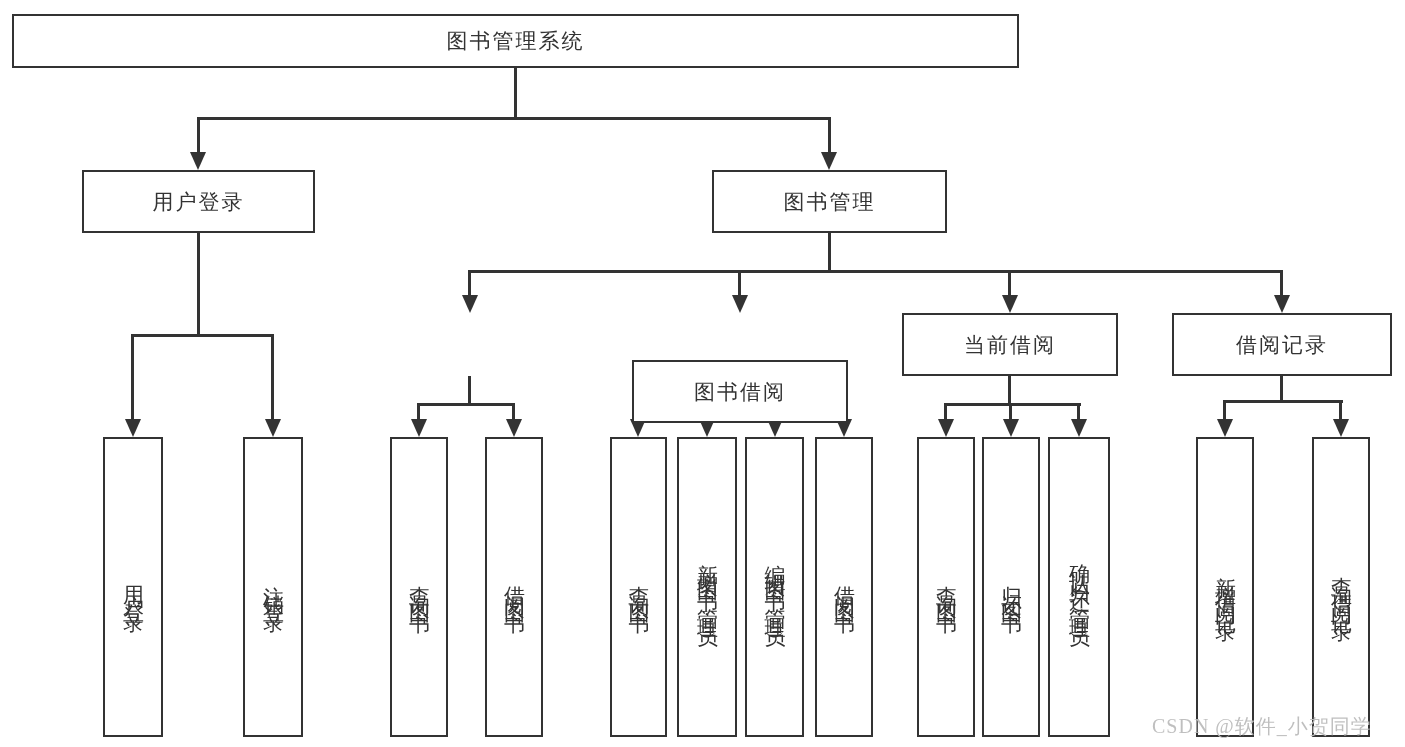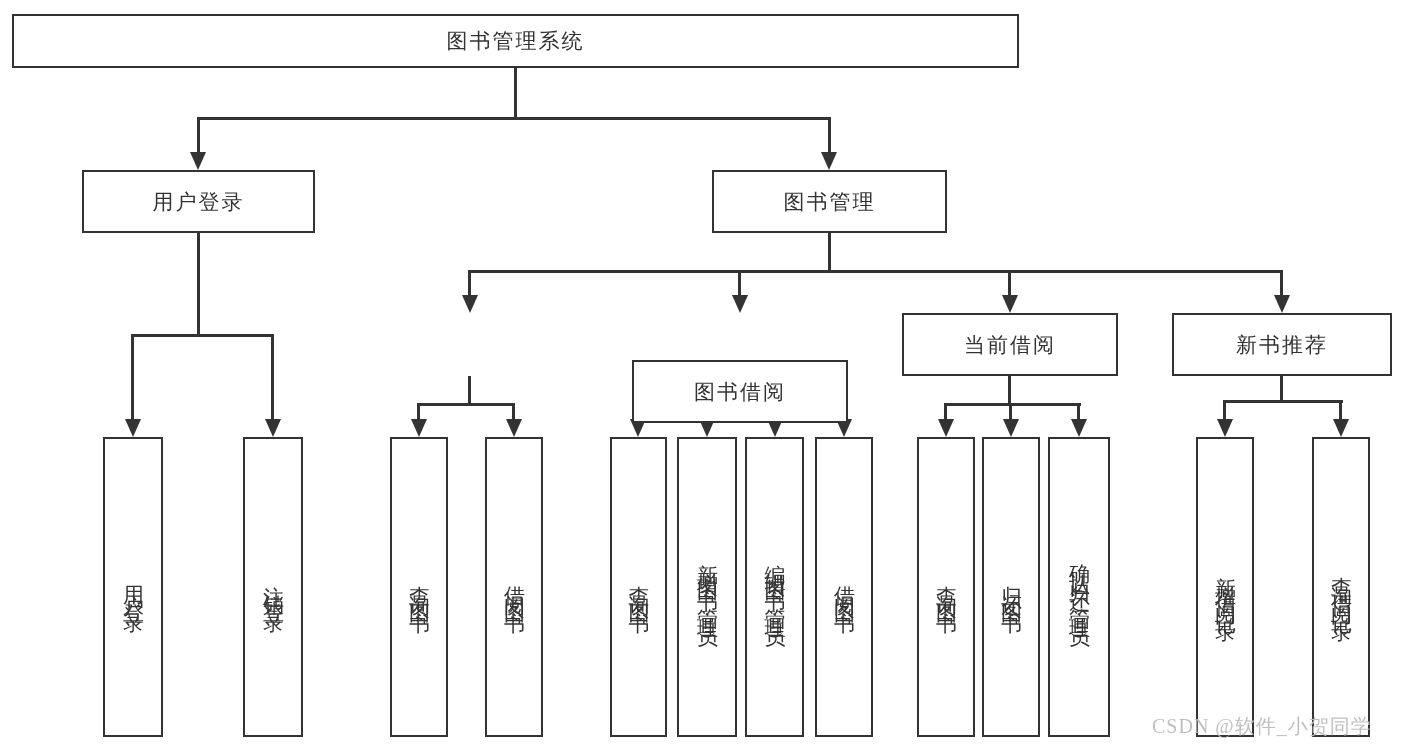--- a/index.html
+++ b/index.html
@@ -89,21 +89,21 @@
   <div class="vl" style="left:1339px;top:400px;height:23px;"></div>
   <div class="ar" style="left:1333px;top:419px;"></div>
 
   <div class="box" style="left:12px;top:14px;width:1007px;height:54px;">图书管理系统</div>
 
   <div class="box" style="left:82px;top:170px;width:233px;height:63px;">用户登录</div>
   <div class="box" style="left:712px;top:170px;width:235px;height:63px;">图书管理</div>
 
   <div class="box" style="left:632px;top:313px;width:216px;height:63px;margin-top:47px;">图书借阅</div>
   <div class="box" style="left:902px;top:313px;width:216px;height:63px;text-align:right;">当前借阅</div>
-  <div class="box" style="left:1172px;top:313px;width:220px;height:63px;">新书推荐</div>
+  <div class="box" style="left:1172px;top:313px;width:220px;height:63px;">借阅记录</div>
 
   <div class="box v" style="left:103px;top:437px;width:60px;height:300px;">用户登录</div>
   <div class="box v" style="left:243px;top:437px;width:60px;height:300px;">注销登录</div>
 
   <div class="box v" style="left:390px;top:437px;width:58px;height:300px;">查询图书</div>
   <div class="box v" style="left:485px;top:437px;width:58px;height:300px;">借阅图书</div>
 
   <div class="box v" style="left:610px;top:437px;width:57px;height:300px;">查询图书</div>
   <div class="box v" style="left:677px;top:437px;width:60px;height:300px;">新增图书（管理员）</div>
   <div class="box v" style="left:745px;top:437px;width:59px;height:300px;">编辑图书（管理员）</div>

